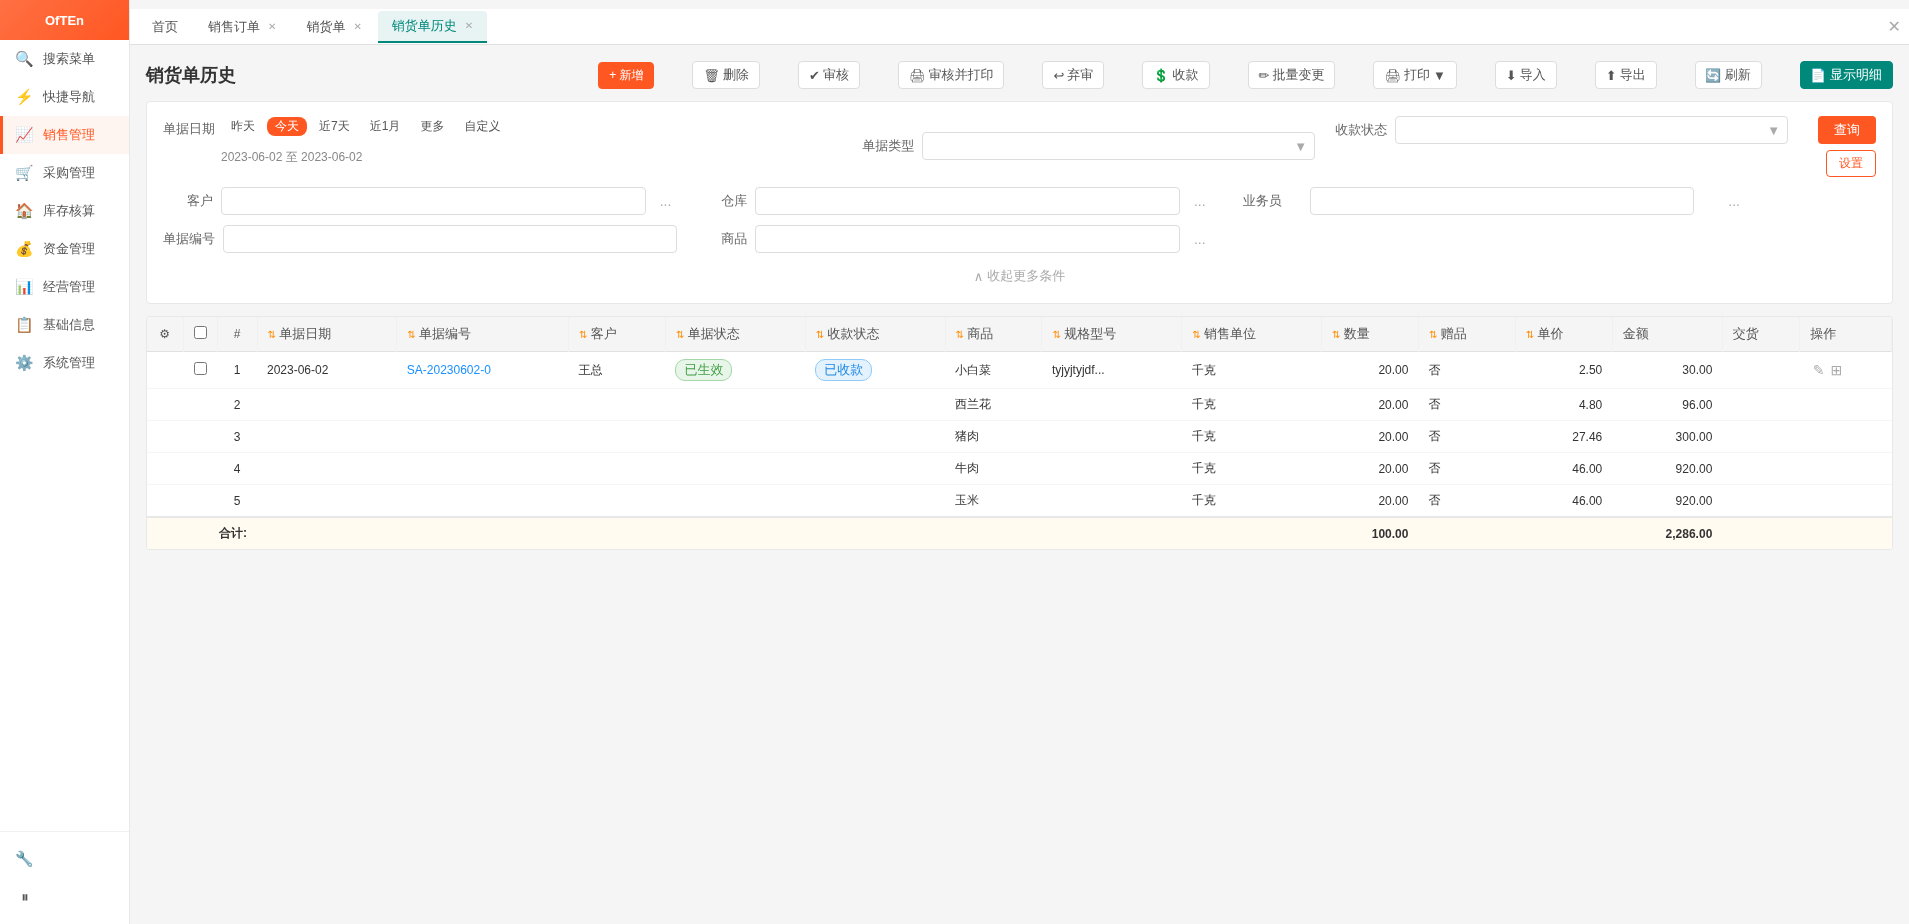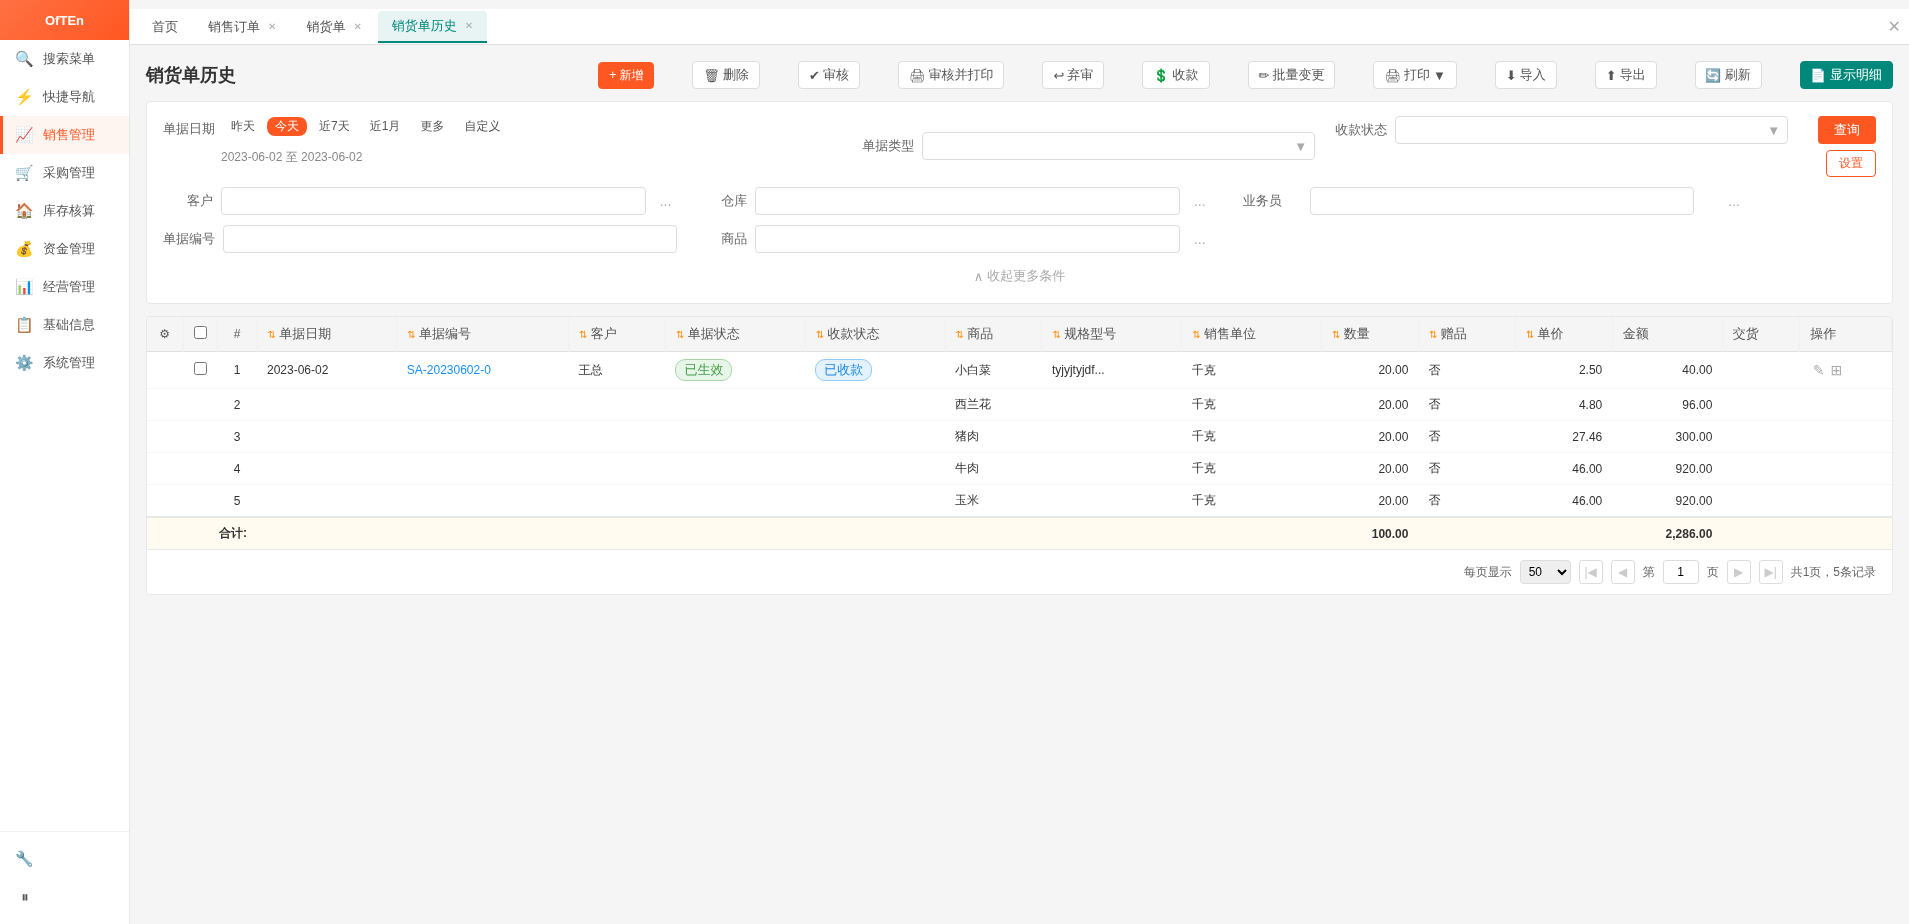--- a/index.html
+++ b/index.html
@@ -632,21 +632,21 @@
       </td>
       <td>
         <span class="status-badge status-blue">已收款</span>
       </td>
       <td>小白菜</td>
       <td>tyjyjtyjdf...</td>
       <td>千克</td>
       <td style="text-align:right;">20.00</td>
       <td>否</td>
       <td style="text-align:right;">2.50</td>
-      <td style="text-align:right;">40.00</td>
+      <td style="text-align:right;">30.00</td>
       <td></td>
       <td>
         <span class="action-icon">✎</span><span class="action-icon">⊞</span>
       </td>
     </tr>
             <tr>
       <td></td>
       <td class="checkbox-col">
         
       </td>
@@ -761,32 +761,16 @@
             <td style="text-align:right;">100.00</td>
             <td></td>
             <td></td>
             <td style="text-align:right;">2,286.00</td>
             <td></td>
             <td></td>
           </tr>
         </tfoot>
       </table>
 
-      <div class="pagination">
-        <span class="page-info">每页显示</span>
-        <select class="page-size-select">
-          <option value="50">50</option>
-          <option value="20">20</option>
-          <option value="100">100</option>
-        </select>
-        <button class="page-btn disabled">|◀</button>
-        <button class="page-btn disabled">◀</button>
-        <span class="page-info">第</span>
-        <input class="page-input" value="1" style="">
-        <span class="page-info">页</span>
-        <button class="page-btn disabled">▶</button>
-        <button class="page-btn disabled">▶|</button>
-        <span class="page-info">共1页，5条记录</span>
-      </div>
     </div>
 
   </div>
 </div>
 
 </body></html>

